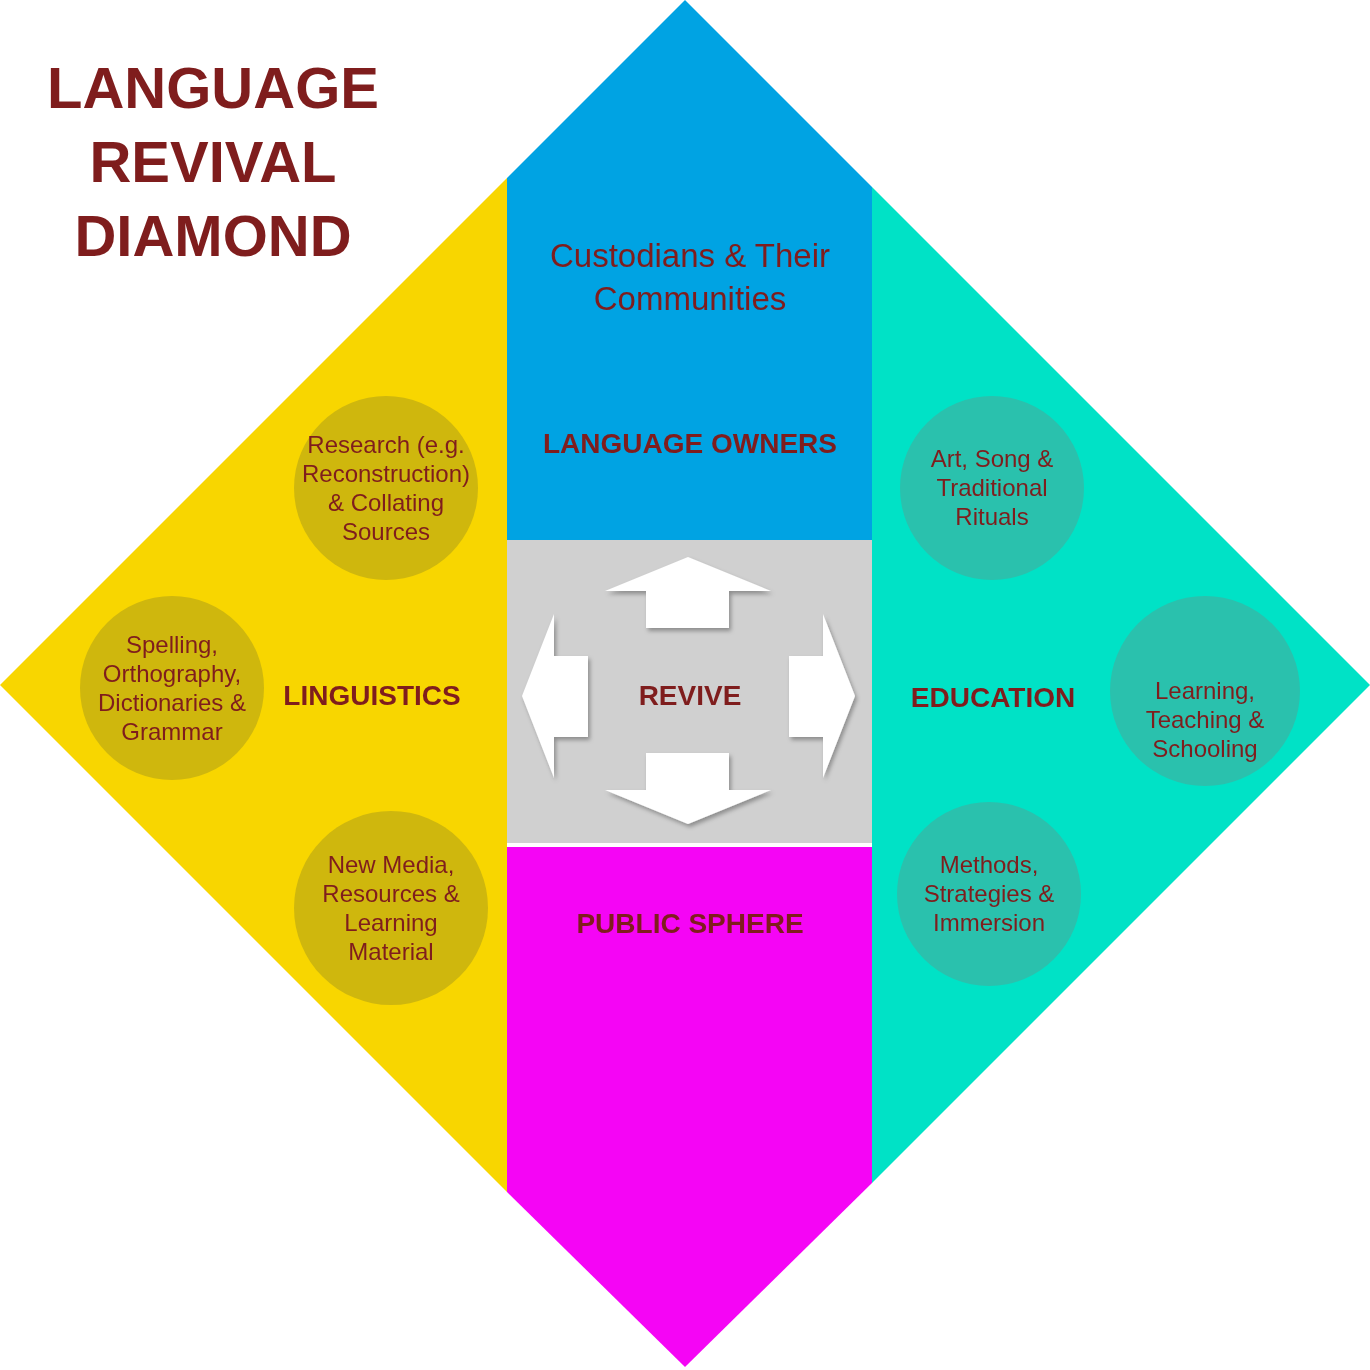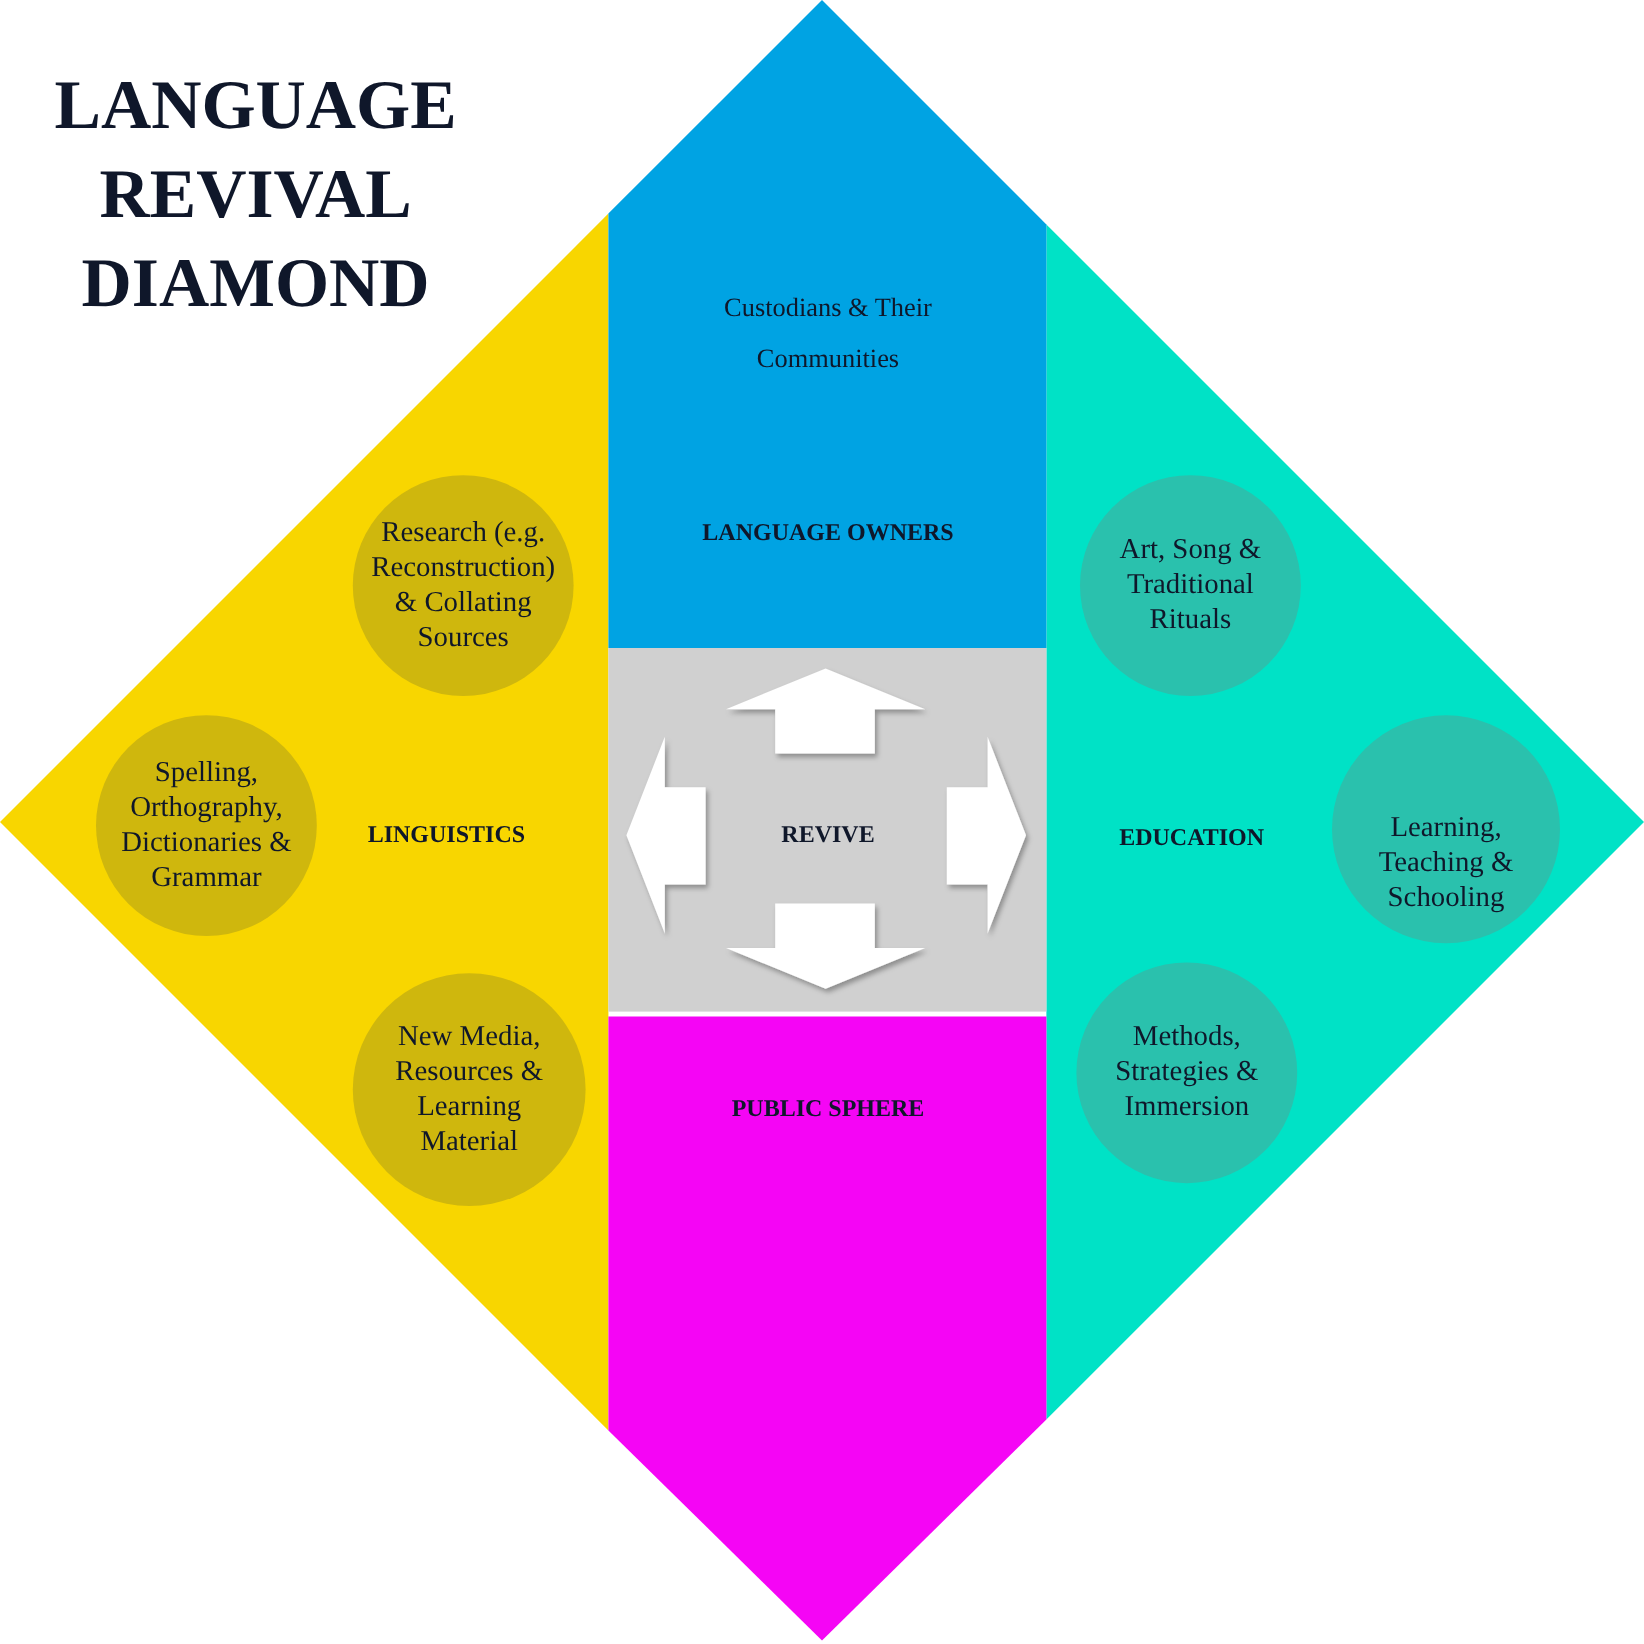--- a/index.html
+++ b/index.html
@@ -10,26 +10,25 @@
     background: #ffffff;
     overflow: hidden;
     font-family: "Liberation Sans", sans-serif;
     color: #000000;
   }
   .stage svg { position: absolute; left: 0; top: 0; }
   .txt {
     position: absolute;
     text-align: center;
     white-space: pre-line;
-    color: #0f172a;
-    font-family: Liberation Serif, serif;
+    color: #7f1d1d;
   }
   .title   { font-size: 58px; font-weight: bold; line-height: 74px; }
-  .header  { font-size: 20px; font-weight: bold; line-height: 40px; }
-  .body    { font-size: 22px; font-weight: normal; line-height: 43px; }
+  .header  { font-size: 28px; font-weight: bold; line-height: 40px; }
+  .body    { font-size: 33px; font-weight: normal; line-height: 43px; }
   .circle-label { font-size: 24px; font-weight: normal; line-height: 29px; }
 </style>
 </head>
 <body>
 
 <div class="stage">
 
   <svg width="1370" height="1370" viewBox="0 0 1370 1370">
     <defs>
       <filter id="arrowShadow" x="-30%" y="-30%" width="160%" height="160%">

